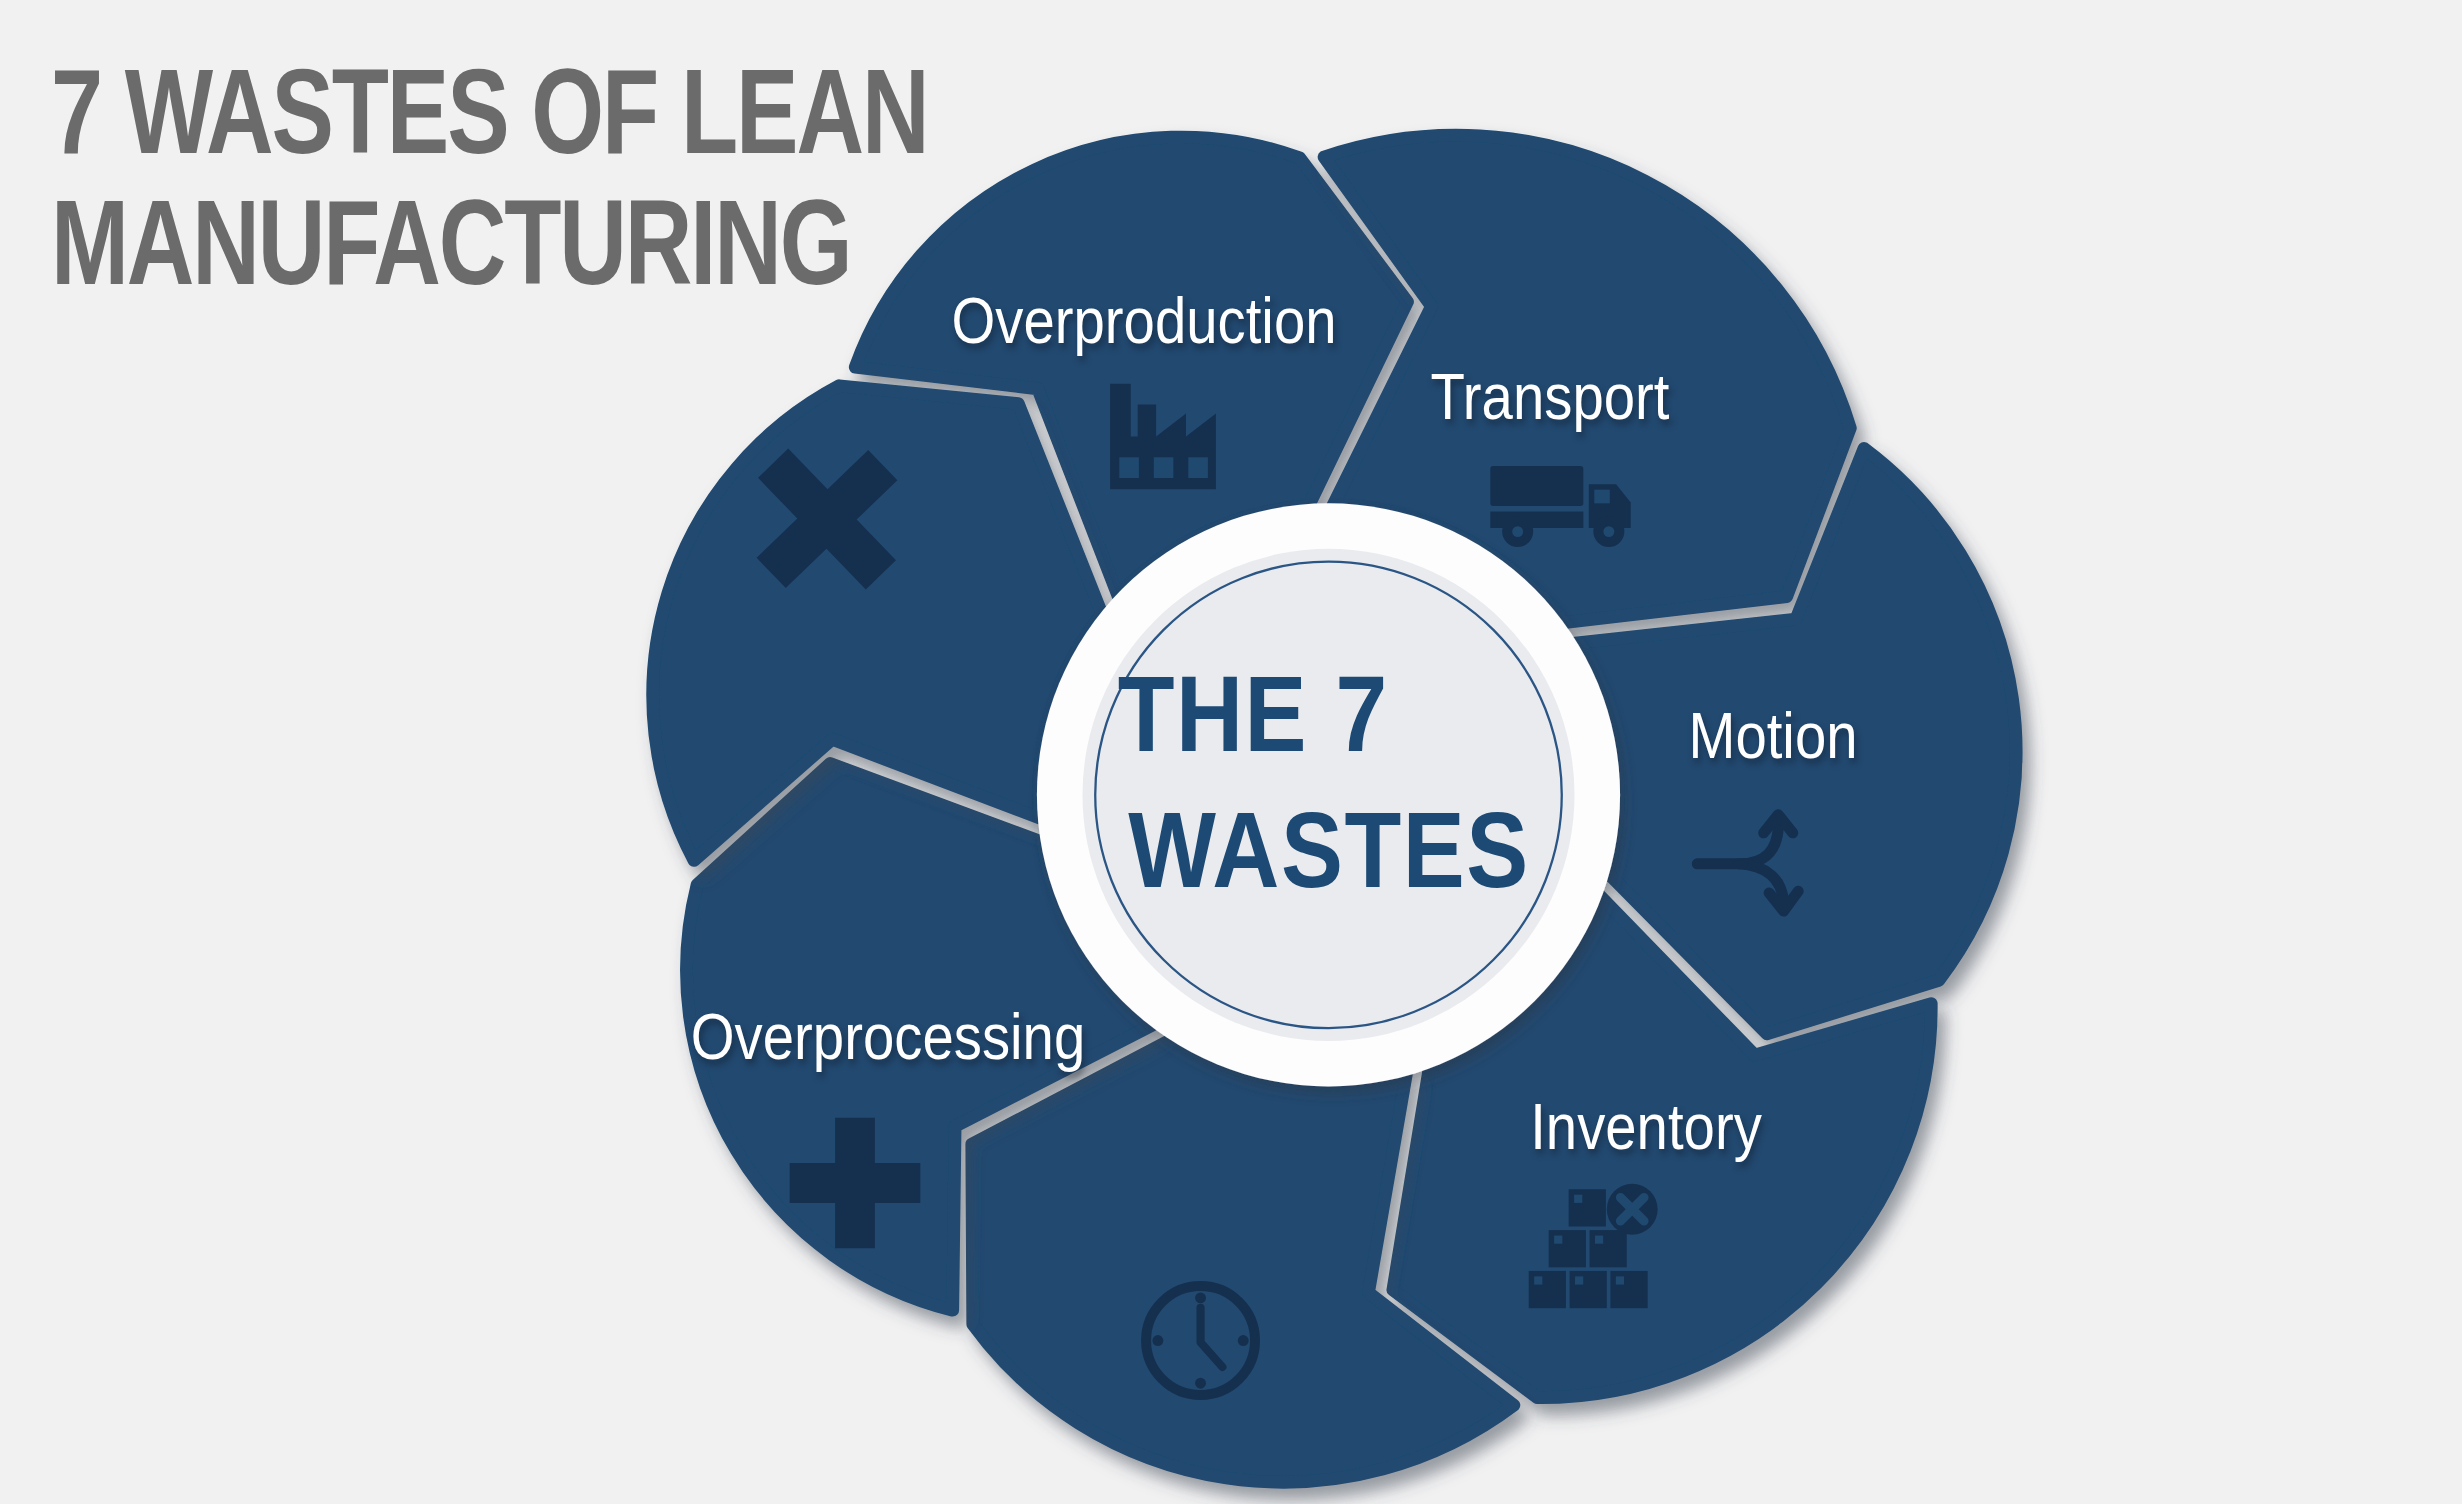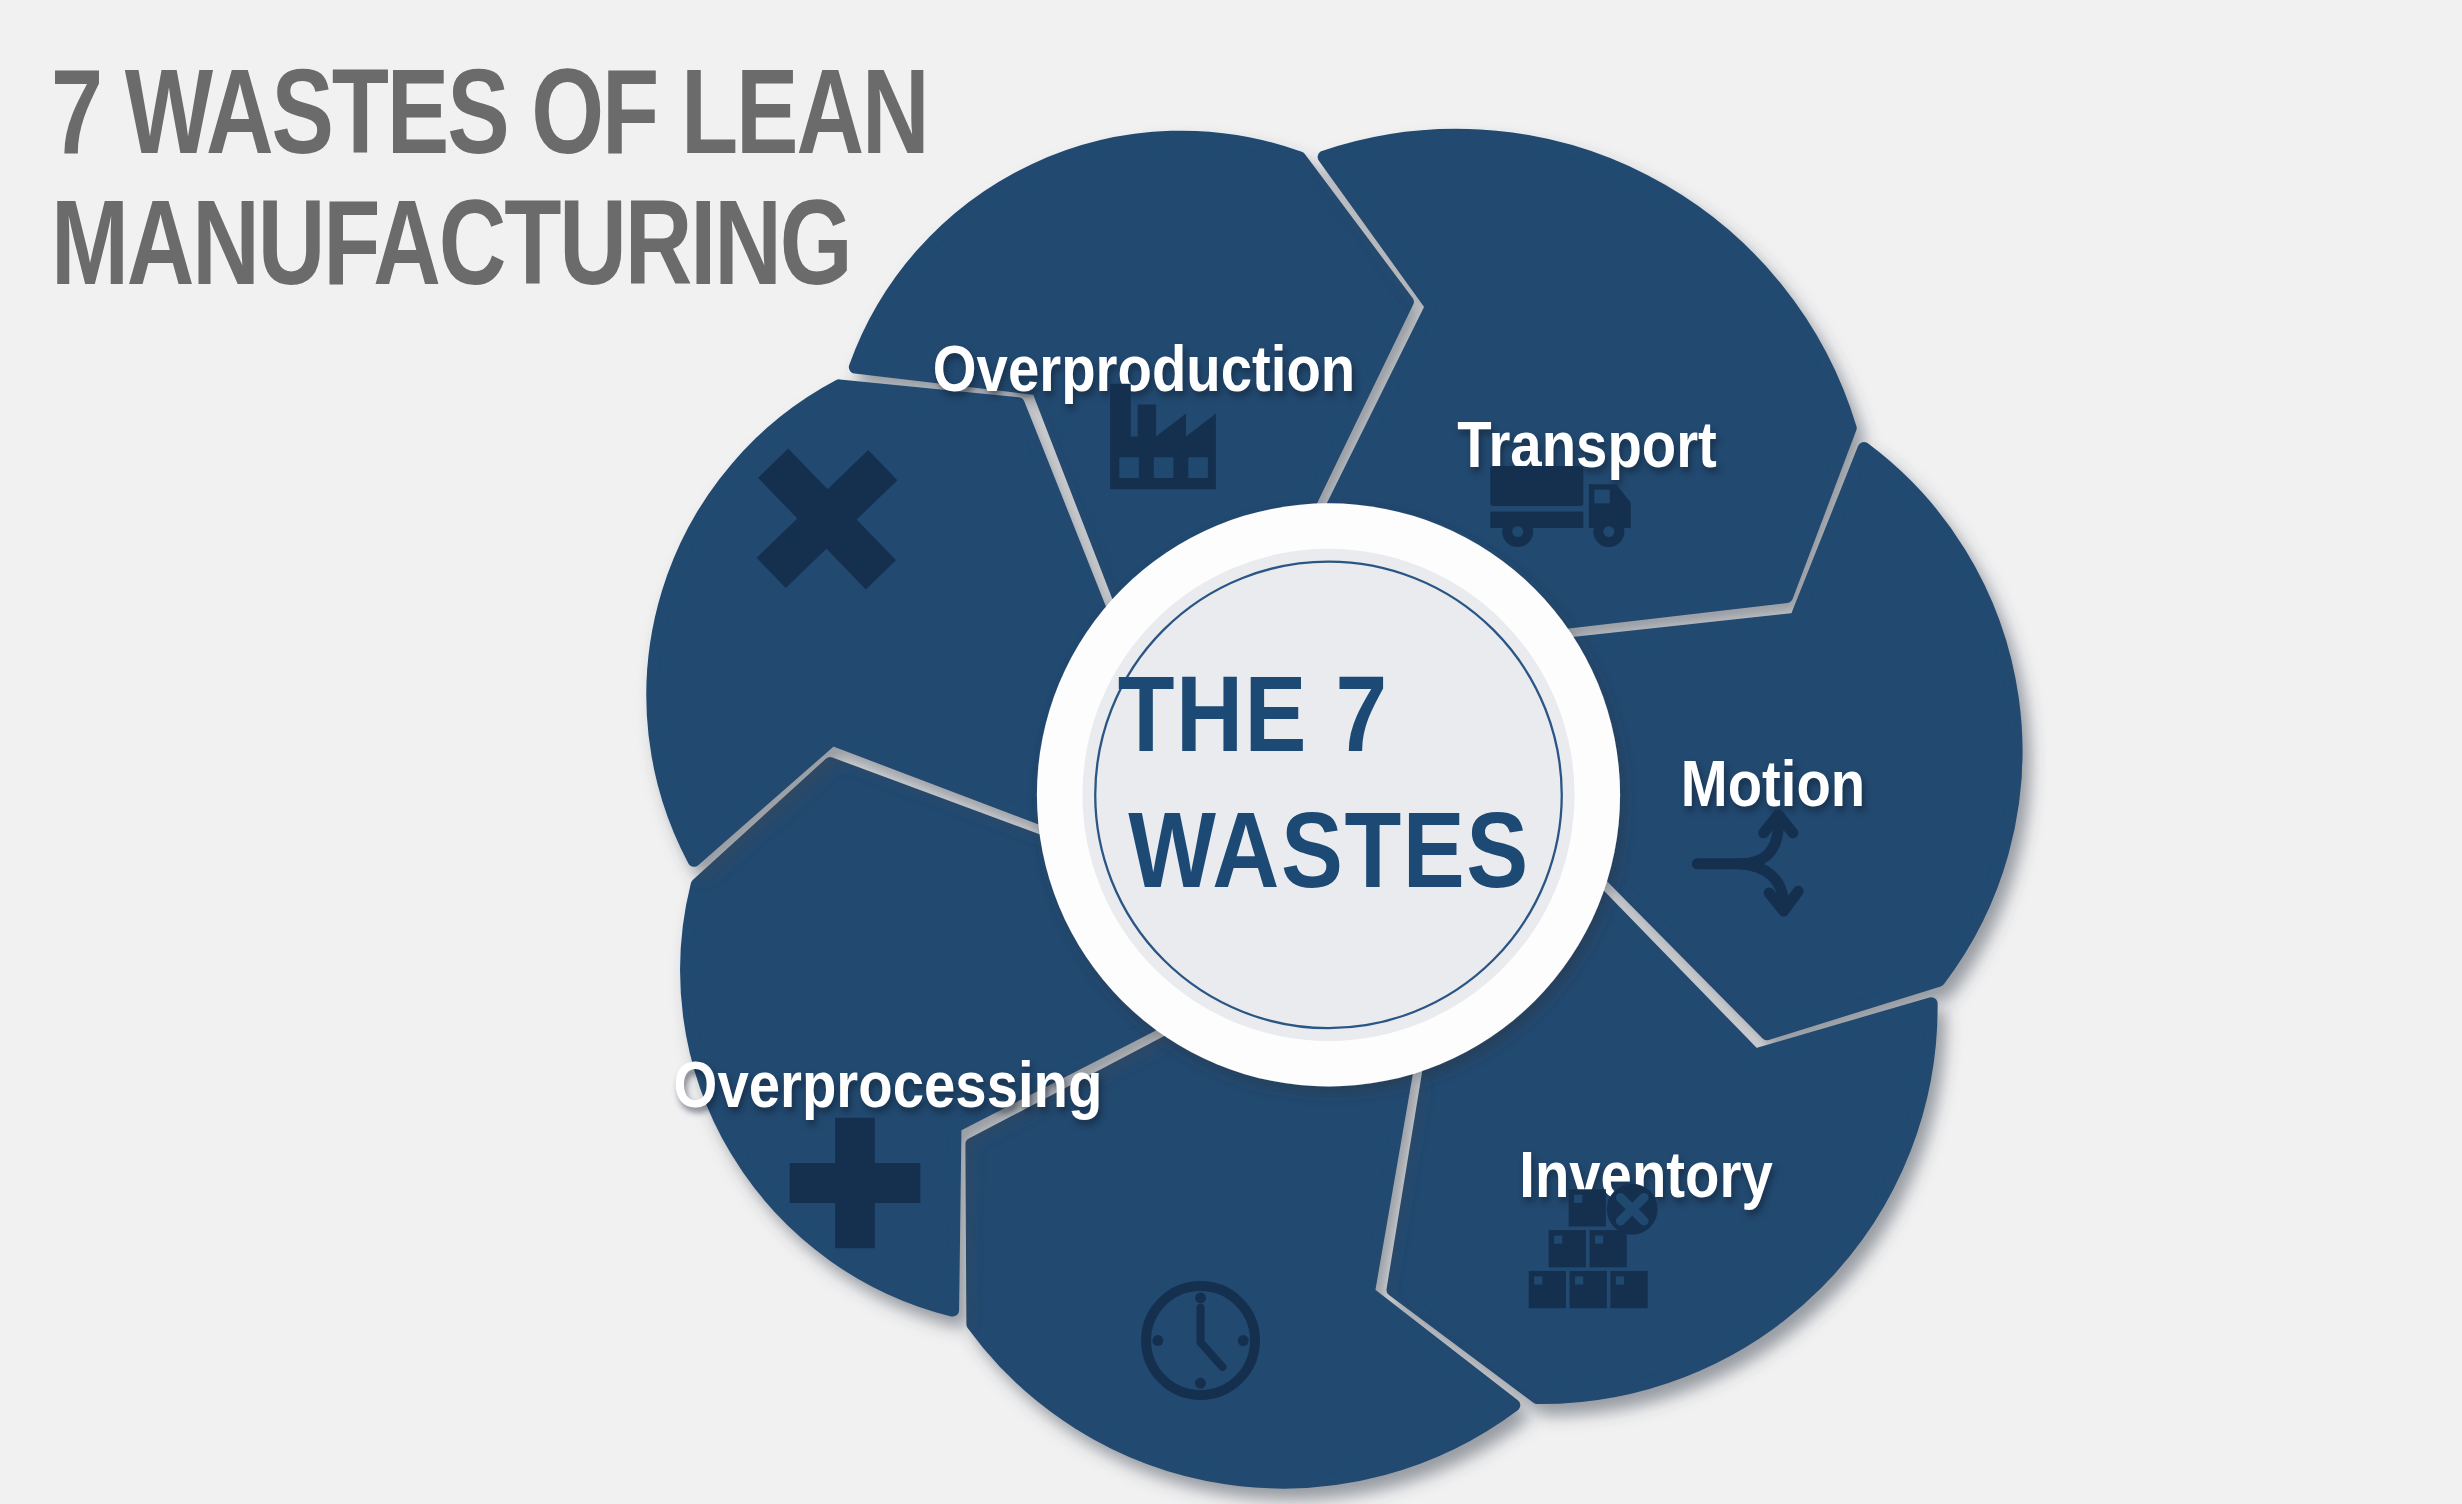--- a/index.html
+++ b/index.html
@@ -19,26 +19,26 @@
     letter-spacing:-2.7px;white-space:nowrap;
     transform:scaleX(0.78);transform-origin:left top;
   }
 
   
   #wheel{position:absolute;left:0;top:0;overflow:visible;}
 
   
   .seg-label{
     position:absolute;transform:translate(-50%,-50%);
-    color:var(--label,#ffffff);font-weight:bold;font-size:64px;
-    white-space:nowrap;text-shadow:2.7px 4.6px 6.4px rgba(15,25,40,.5);margin-top:48px;
+    color:var(--label,#ffffff);font-weight:normal;font-size:64px;
+    white-space:nowrap;text-shadow:2.7px 4.6px 6.4px rgba(15,25,40,.5);
   }
   .seg-label > span{display:inline-block;transform:scaleX(0.88);}
   .lbl-overproduction{left:1144px;top:321px;}
-  .lbl-transport{left:1587px;top:397px;}
+  .lbl-transport{left:1550px;top:397px;}
   .lbl-motion{left:1773px;top:736px;text-align:center;}
   .lbl-inventory{left:1646px;top:1127px;}
   .lbl-waiting{left:1191px;top:1207px;}
   .lbl-overprocessing{left:888px;top:1037px;}
   .lbl-defects{left:812px;top:636px;}
 
   
   .center-text{
     position:absolute;left:1329px;top:782px;transform:translate(-50%,-50%);
     color:var(--ctext,#1d4a75);font-weight:bold;font-size:108px;line-height:1.26;

